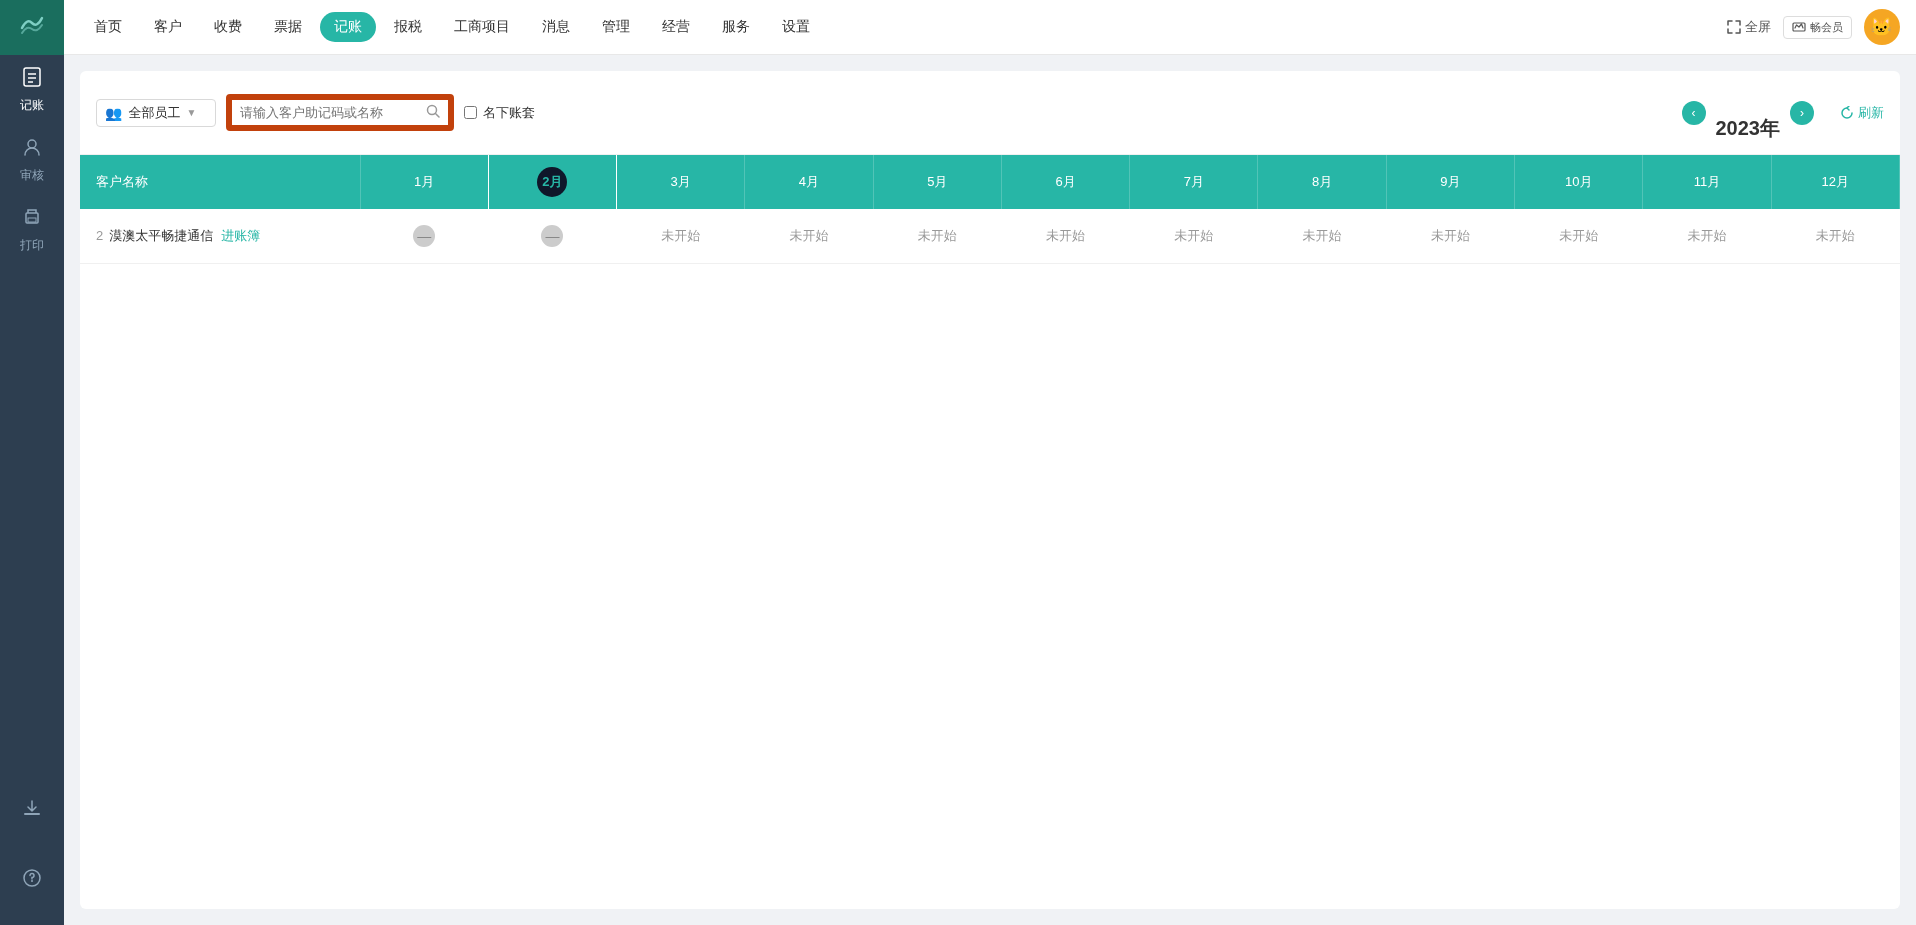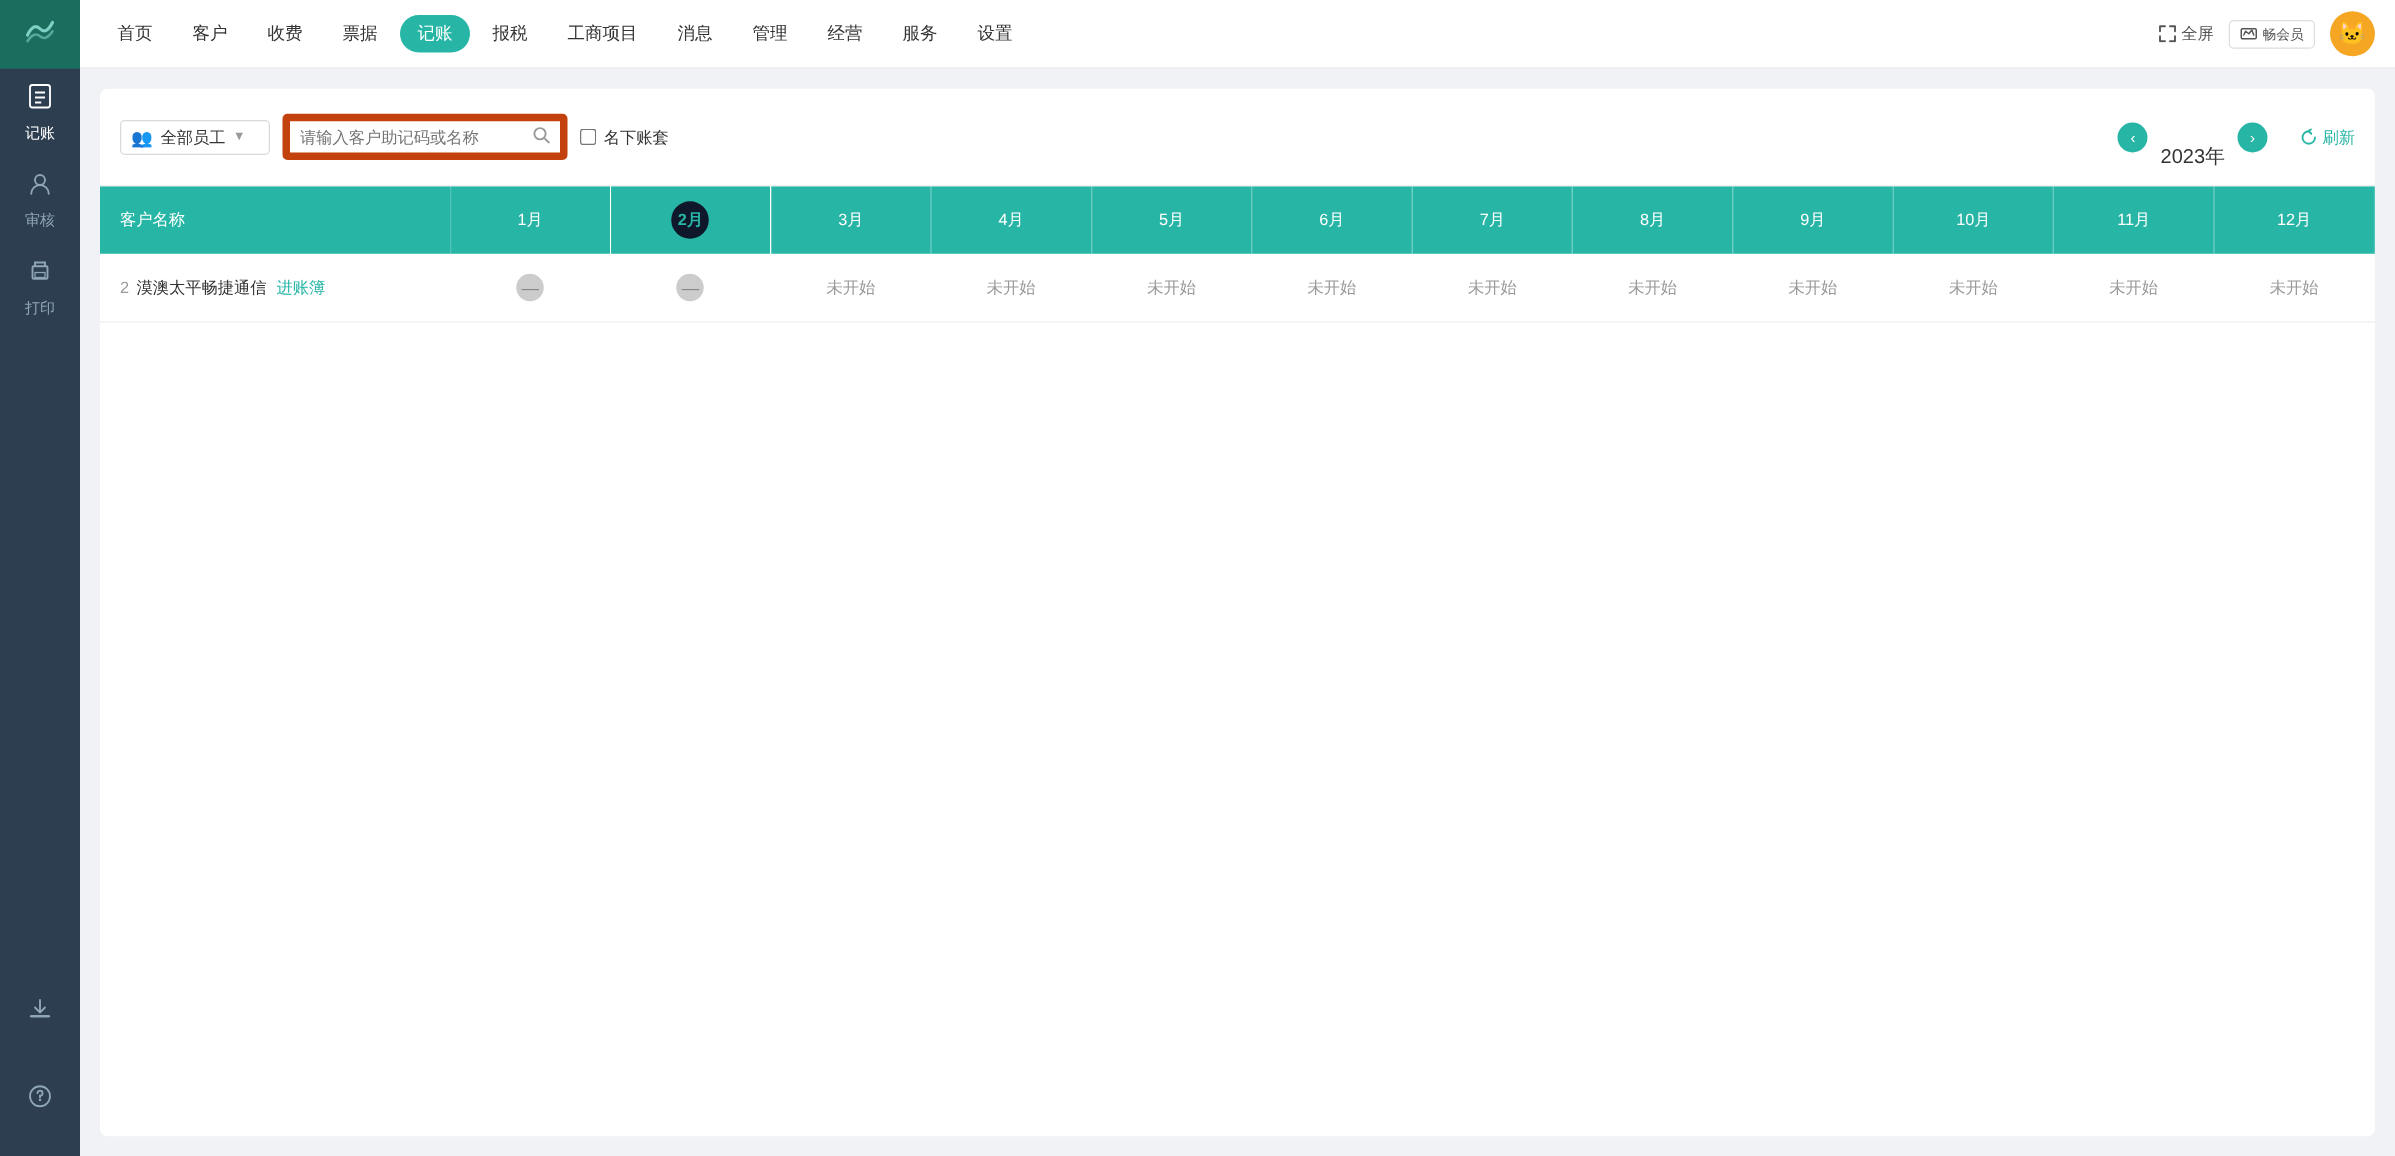--- a/index.html
+++ b/index.html
@@ -159,21 +159,21 @@
       display: flex; align-items: center; gap: 6px; color: #333; cursor: pointer;
     }
     .checkbox-label input { cursor: pointer; }
     .year-nav {
       display: flex; align-items: center; gap: 10px; margin-left: auto;
     }
     .year-btn {
       width: 24px; height: 24px; border-radius: 50%; background: #27b6a6;
       display: flex; align-items: center; justify-content: center; color: #fff; cursor: pointer; font-size: 12px;
     }
-    .year-text { font-size: 16px; color: #333; font-weight: 400; margin-top: 32px; }
+    .year-text { font-size: 20px; color: #333; font-weight: 700; margin-top: 32px; }
     .refresh-btn {
       display: flex; align-items: center; gap: 4px; color: #27b6a6; cursor: pointer; margin-left: 16px;
     }
 
     
     .table-wrapper {
       flex: 1;
       overflow: auto;
     }
     table {

